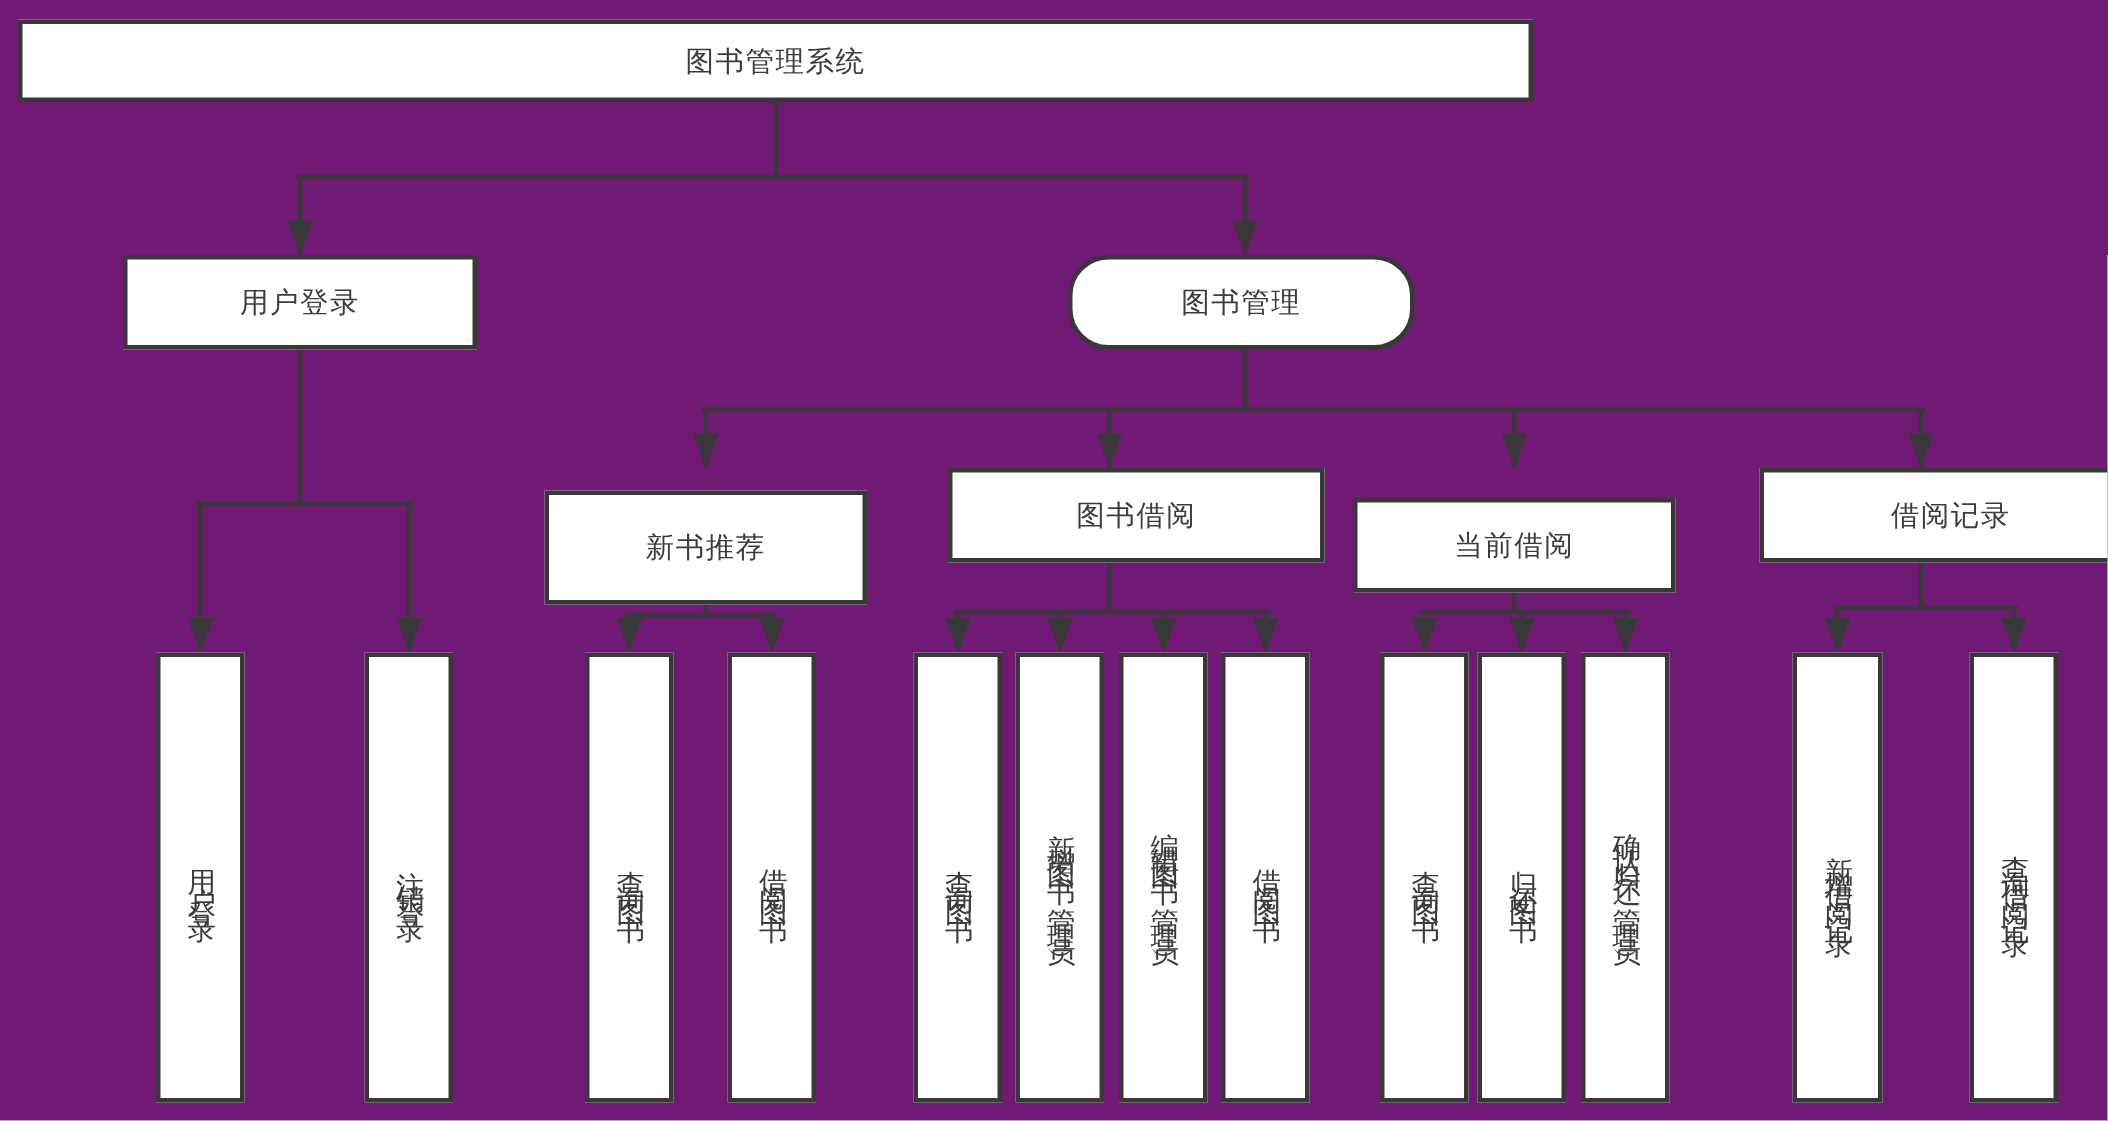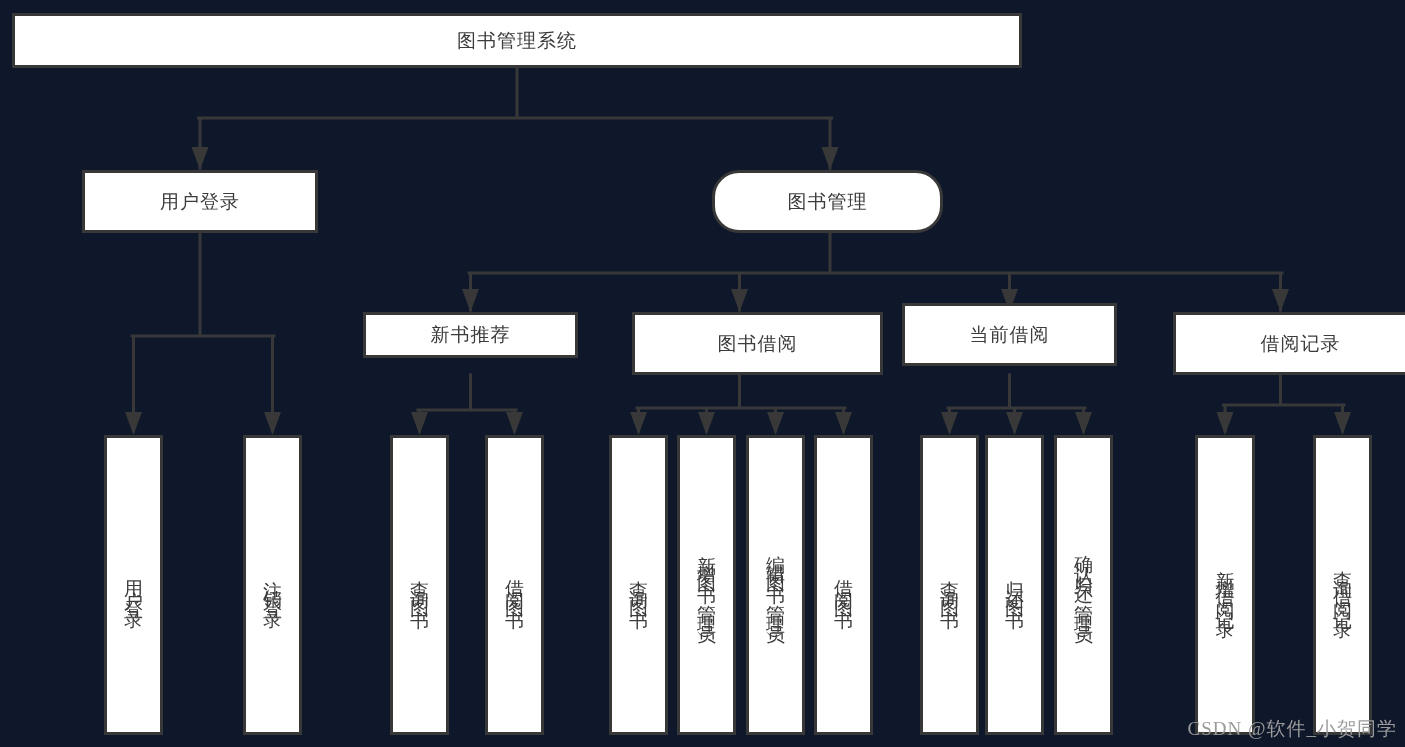--- a/index.html
+++ b/index.html
@@ -1,22 +1,22 @@
 <!DOCTYPE html>
 <html><head>
 <meta charset="utf-8">
 <style>
   html,body { margin:0; padding:0; background:#ffffff; }
   .stage {
     position:relative;
     width:1405px;
     height:747px;
-    background:#0f172a;
+    background:#701a75;
     overflow:hidden;
-    font-family:Liberation Serif, serif;
+    font-family:Liberation Sans, sans-serif;
   }
   .wires {
     position:absolute;
     left:0; top:0;
     width:1405px; height:747px;
     z-index:1;
   }
   .node {
     position:absolute;
     box-sizing:border-box;
@@ -36,23 +36,23 @@
     text-orientation:mixed;
     letter-spacing:10px;
     white-space:normal;
   }
   
   #n-root        { left:12px;   top:13px;  width:1010px; height:55px; }
   
   #n-user-login  { left:82px;   top:170px; width:236px;  height:63px; }
   #n-book-mgmt   { left:712px;  top:170px; width:231px;  height:63px;border-radius:27px; }
   
-  #n-new-book    { left:363px;  top:312px; width:215px;  height:46px; }
+  #n-new-book    { left:363px;  top:327px; width:215px;  height:76px; }
   #n-book-borrow { left:632px;  top:312px; width:251px;  height:63px; }
-  #n-cur-borrow  { left:902px;  top:303px; width:215px;  height:63px; }
+  #n-cur-borrow  { left:902px;  top:332px; width:215px;  height:63px; }
   #n-borrow-rec  { left:1173px; top:312px; width:255px;  height:63px; }
   
   .leaf { top:435px; height:300px; width:59px; }
   #n-ul-login    { left:104px;  }
   #n-ul-logout   { left:243px;  }
   #n-nb-query    { left:390px;  }
   #n-nb-borrow   { left:485px;  }
   #n-bb-query    { left:609px;  }
   #n-bb-add      { left:677px;  }
   #n-bb-edit     { left:746px;  }
@@ -129,15 +129,14 @@
   <div class="node v leaf" id="n-bb-query">查询图书</div>
   <div class="node v leaf" id="n-bb-add">新增图书（管理员）</div>
   <div class="node v leaf" id="n-bb-edit">编辑图书（管理员）</div>
   <div class="node v leaf" id="n-bb-borrow">借阅图书</div>
   <div class="node v leaf" id="n-cb-query">查询图书</div>
   <div class="node v leaf" id="n-cb-return">归还图书</div>
   <div class="node v leaf" id="n-cb-confirm">确认归还（管理员）</div>
   <div class="node v leaf" id="n-br-add">新增借阅记录</div>
   <div class="node v leaf" id="n-br-query">查询借阅记录</div>
 
-  <div class="watermark">CSDN @软件_小贺同学</div>
 
 </div>
 
 </body></html>

